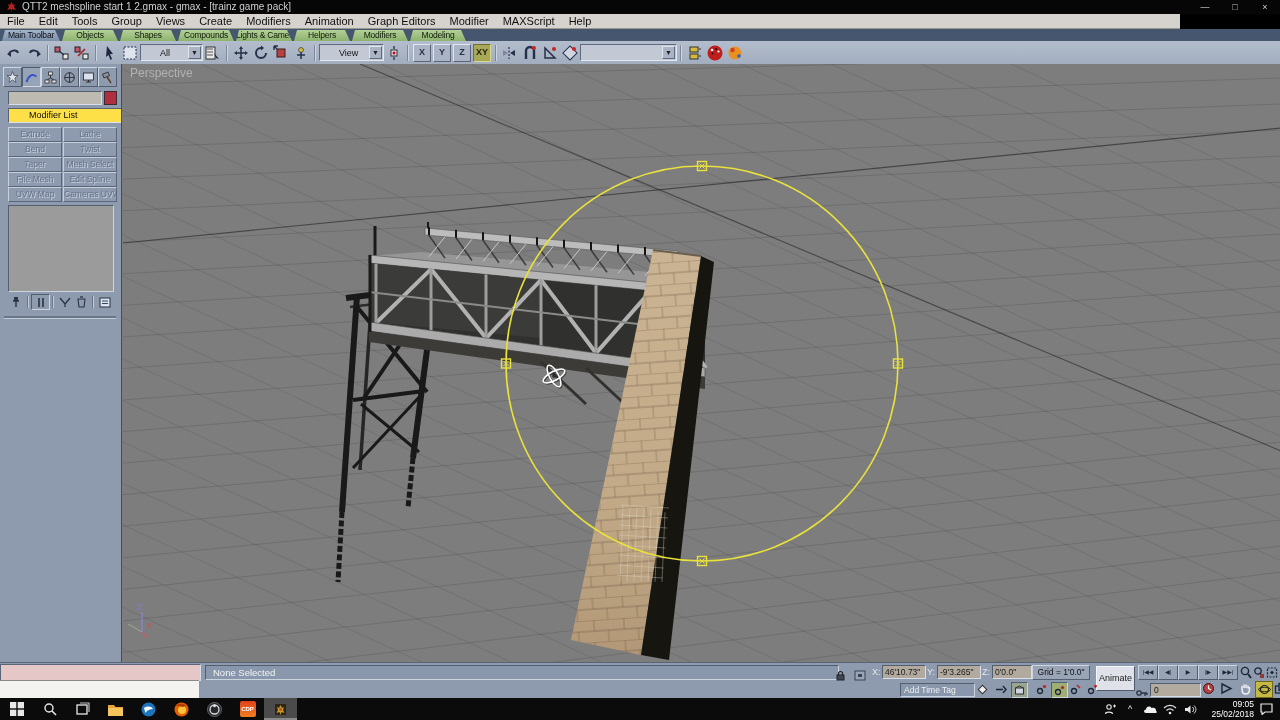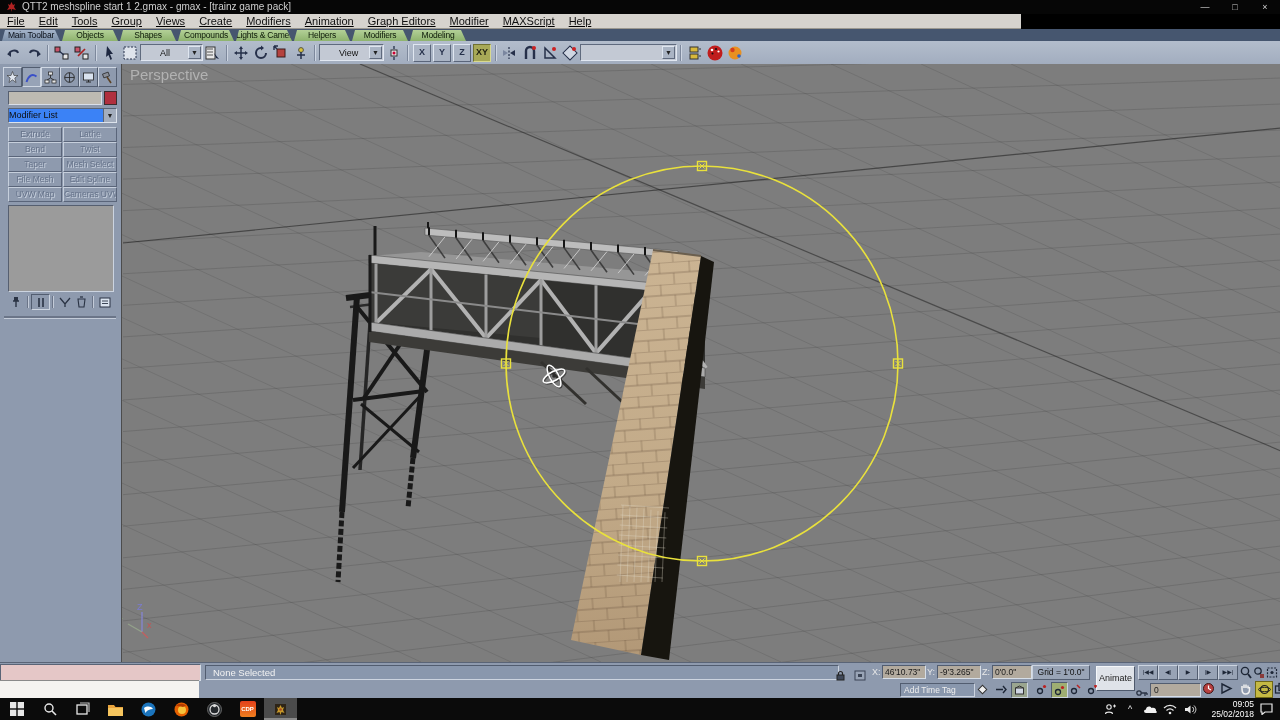--- a/index.html
+++ b/index.html
@@ -4,52 +4,52 @@
 <style>
   html,body{margin:0;padding:0;background:#000;}
   body{width:1280px;height:720px;overflow:hidden;font-family:"Liberation Sans",sans-serif;position:relative;}
   .abs{position:absolute;}
   
   #titlebar{left:0;top:0;width:1280px;height:14px;background:#060606;color:#d8d8d8;}
   #titlebar .ttext{position:absolute;left:22px;top:1px;font-size:10px;color:#cfcfcf;white-space:nowrap;}
   .appicon{position:absolute;left:6px;top:2px;width:11px;height:10px;}
   .winbtn{position:absolute;top:0;width:26px;height:14px;color:#cfcfcf;font-size:9px;text-align:center;line-height:14px;}
   
-  #menubar{left:0;top:14px;width:1021px;height:14px;background:#d6d3ce;border-bottom:1px solid #9b9890;display:flex;align-items:center;text-decoration:underline;}
+  #menubar{left:0;top:14px;width:1180px;height:14px;background:#d6d3ce;border-bottom:1px solid #9b9890;display:flex;align-items:center;}
   #menubar span{font-size:11px;color:#101010;padding:0 7px;white-space:nowrap;}
   
   #tabbar{left:0;top:29px;width:1280px;height:12px;background:#46566f;display:flex;align-items:flex-end;padding-left:2px;}
   .tab{height:11px;width:56px;margin-right:2px;font-size:8.5px;letter-spacing:-0.2px;text-align:center;line-height:11px;color:#0d1a08;background:linear-gradient(#b3d097,#8eb36e);clip-path:polygon(0 100%,3px 0,calc(100% - 5px) 0,100% 100%);overflow:hidden;white-space:nowrap;}
   .tab.active{background:linear-gradient(#a3b3c9,#7c8fa8);color:#0a0f18;width:58px;}
   
   #maintoolbar{left:0;top:41px;width:1280px;height:23px;background:linear-gradient(#b3bdcc,#a2adbf);border-bottom:1px solid #77829a;display:flex;align-items:center;padding-left:4px;}
   .tbi{width:18px;height:18px;display:flex;align-items:center;justify-content:center;margin:0 1px;flex:none;}
   .tbsep{width:1px;height:16px;background:#7d889c;border-right:1px solid #cdd5e2;margin:0 3px;flex:none;}
   .tbdrop{height:15px;background:#c3c9d4;border:1px solid;border-color:#5f6a7e #e2e8f2 #e2e8f2 #5f6a7e;font-size:9px;color:#111;display:flex;align-items:center;padding-left:19px;position:relative;flex:none;}
   .tbdrop .arr{position:absolute;right:1px;top:1px;bottom:1px;width:11px;background:#aab4c4;border:1px solid;border-color:#dfe6f0 #5f6a7e #5f6a7e #dfe6f0;font-size:7px;line-height:11px;text-align:center;color:#222;}
   .axisbtn{width:16px;height:16px;background:#aab4c4;border:1px solid;border-color:#e0e7f1 #5a657a #5a657a #e0e7f1;font-size:9px;font-weight:bold;color:#25304a;text-align:center;line-height:15px;margin:0 1px;flex:none;}
   .axisbtn.on{background:#a8a957;border-color:#6f7030 #d8d98f #d8d98f #6f7030;color:#1e1e10;}
   
   #cmdpanel{left:0;top:64px;width:121px;height:598px;background:#8e9aae;border-right:2px solid #5c6678;}
   .ptabs{position:absolute;left:3px;top:3px;width:114px;height:19px;display:flex;}
   .ptab{width:19px;height:18px;background:#8e9aae;border:1px solid;border-color:#cfd7e3 #525d70 #525d70 #cfd7e3;display:flex;align-items:center;justify-content:center;}
   .ptab.active{border-color:#525d70 #cfd7e3 #cfd7e3 #525d70;background:#97a3b7;}
   #namefield{left:8px;top:27px;width:92px;height:12px;background:#bdbab2;border:1px solid;border-color:#565f70 #d9dfe9 #d9dfe9 #565f70;}
   #colorswatch{left:104px;top:27px;width:11px;height:12px;background:#b02f3e;border:1px solid #3c2b2e;}
-  #modlist{left:8px;top:44px;width:107px;height:13px;background:#3b82f6;border:1px solid;border-color:#596374 #dde3ec #dde3ec #596374;font-size:9px;color:#0d0d0d;line-height:13px;padding-left:0;}
+  #modlist{left:8px;top:44px;width:107px;height:13px;background:#fde047;border:1px solid;border-color:#596374 #dde3ec #dde3ec #596374;font-size:9px;color:#0d0d0d;line-height:13px;padding-left:20px;}
   #modlist .arr{position:absolute;right:0;top:0;width:12px;height:13px;background:#a3adbd;border-left:1px solid #596374;font-size:7px;text-align:center;line-height:13px;color:#222;}
   .modbtn{position:absolute;width:52px;height:13px;background:#8e9aae;border:1px solid;border-color:#c6cfdc #5a657a #5a657a #c6cfdc;font-size:8.5px;color:#66738a;text-shadow:1px 1px 0 rgba(222,230,240,.75);text-align:center;line-height:12px;overflow:hidden;white-space:nowrap;}
   #stackbox{left:8px;top:141px;width:104px;height:85px;background:#9b9b9b;border:1px solid;border-color:#565f70 #ccd4e0 #ccd4e0 #565f70;}
   .stkrow{position:absolute;left:8px;top:230px;width:106px;height:16px;display:flex;align-items:center;}
   .stki{width:17px;height:14px;display:flex;align-items:center;justify-content:center;}
   .stksep{width:1px;height:12px;background:#6b7588;border-right:1px solid #c3cbd8;margin:0 2px;}
   #paneldiv{left:4px;top:252px;width:112px;height:2px;background:#6b7588;border-bottom:1px solid #c3cbd8;}
   
   #viewport{left:121px;top:64px;width:1159px;height:598px;background:#7d7d7d;border-left:1px solid #4c4c4c;}
-  #vplabel{left:130px;top:66px;font-size:15px;color:#b2b2b2;}
+  #vplabel{left:130px;top:66px;font-size:12px;color:#b2b2b2;}
   
   #botbar{left:0;top:662px;width:1280px;height:36px;background:#8e9aae;border-top:1px solid #5a6476;}
   #timeslider{position:absolute;left:0;top:1px;width:199px;height:15px;background:#e5c7c7;border:1px solid;border-color:#5a6476 #d6dee8 #d6dee8 #5a6476;}
   #trackbar{position:absolute;left:0;top:17px;width:199px;height:18px;background:#f5f3f0;border-top:1px solid #8a8a8a;}
   #selstatus{position:absolute;left:205px;top:2px;width:625px;height:13px;background:#8997ad;border:1px solid;border-color:#525d70 #ccd4e0 #ccd4e0 #525d70;color:#f2f2f2;font-size:9.5px;line-height:13px;padding-left:7px;}
   #promptline{position:absolute;left:205px;top:19px;width:690px;height:14px;color:#f4f4f4;font-size:9.5px;line-height:14px;}
   .coordlab{position:absolute;top:4px;font-size:9px;color:#e8e8e8;}
   .coordfield{position:absolute;top:2px;height:12px;background:#b2aa9e;border:1px solid;border-color:#525d70 #d6dee8 #d6dee8 #525d70;font-size:8.5px;color:#1a1a1a;line-height:12px;padding-left:2px;overflow:hidden;}
   #gridbox{position:absolute;left:1032px;top:2px;width:56px;height:13px;background:#99a4b6;border:1px solid;border-color:#ccd4e0 #525d70 #525d70 #ccd4e0;font-size:8.5px;color:#111;line-height:13px;text-align:center;overflow:hidden;}
   #animatebtn{position:absolute;left:1096px;top:3px;width:37px;height:23px;background:#dfe3e9;border:1px solid;border-color:#f4f7fa #4e596c #4e596c #f4f7fa;font-size:9px;color:#222;text-align:center;line-height:22px;}

